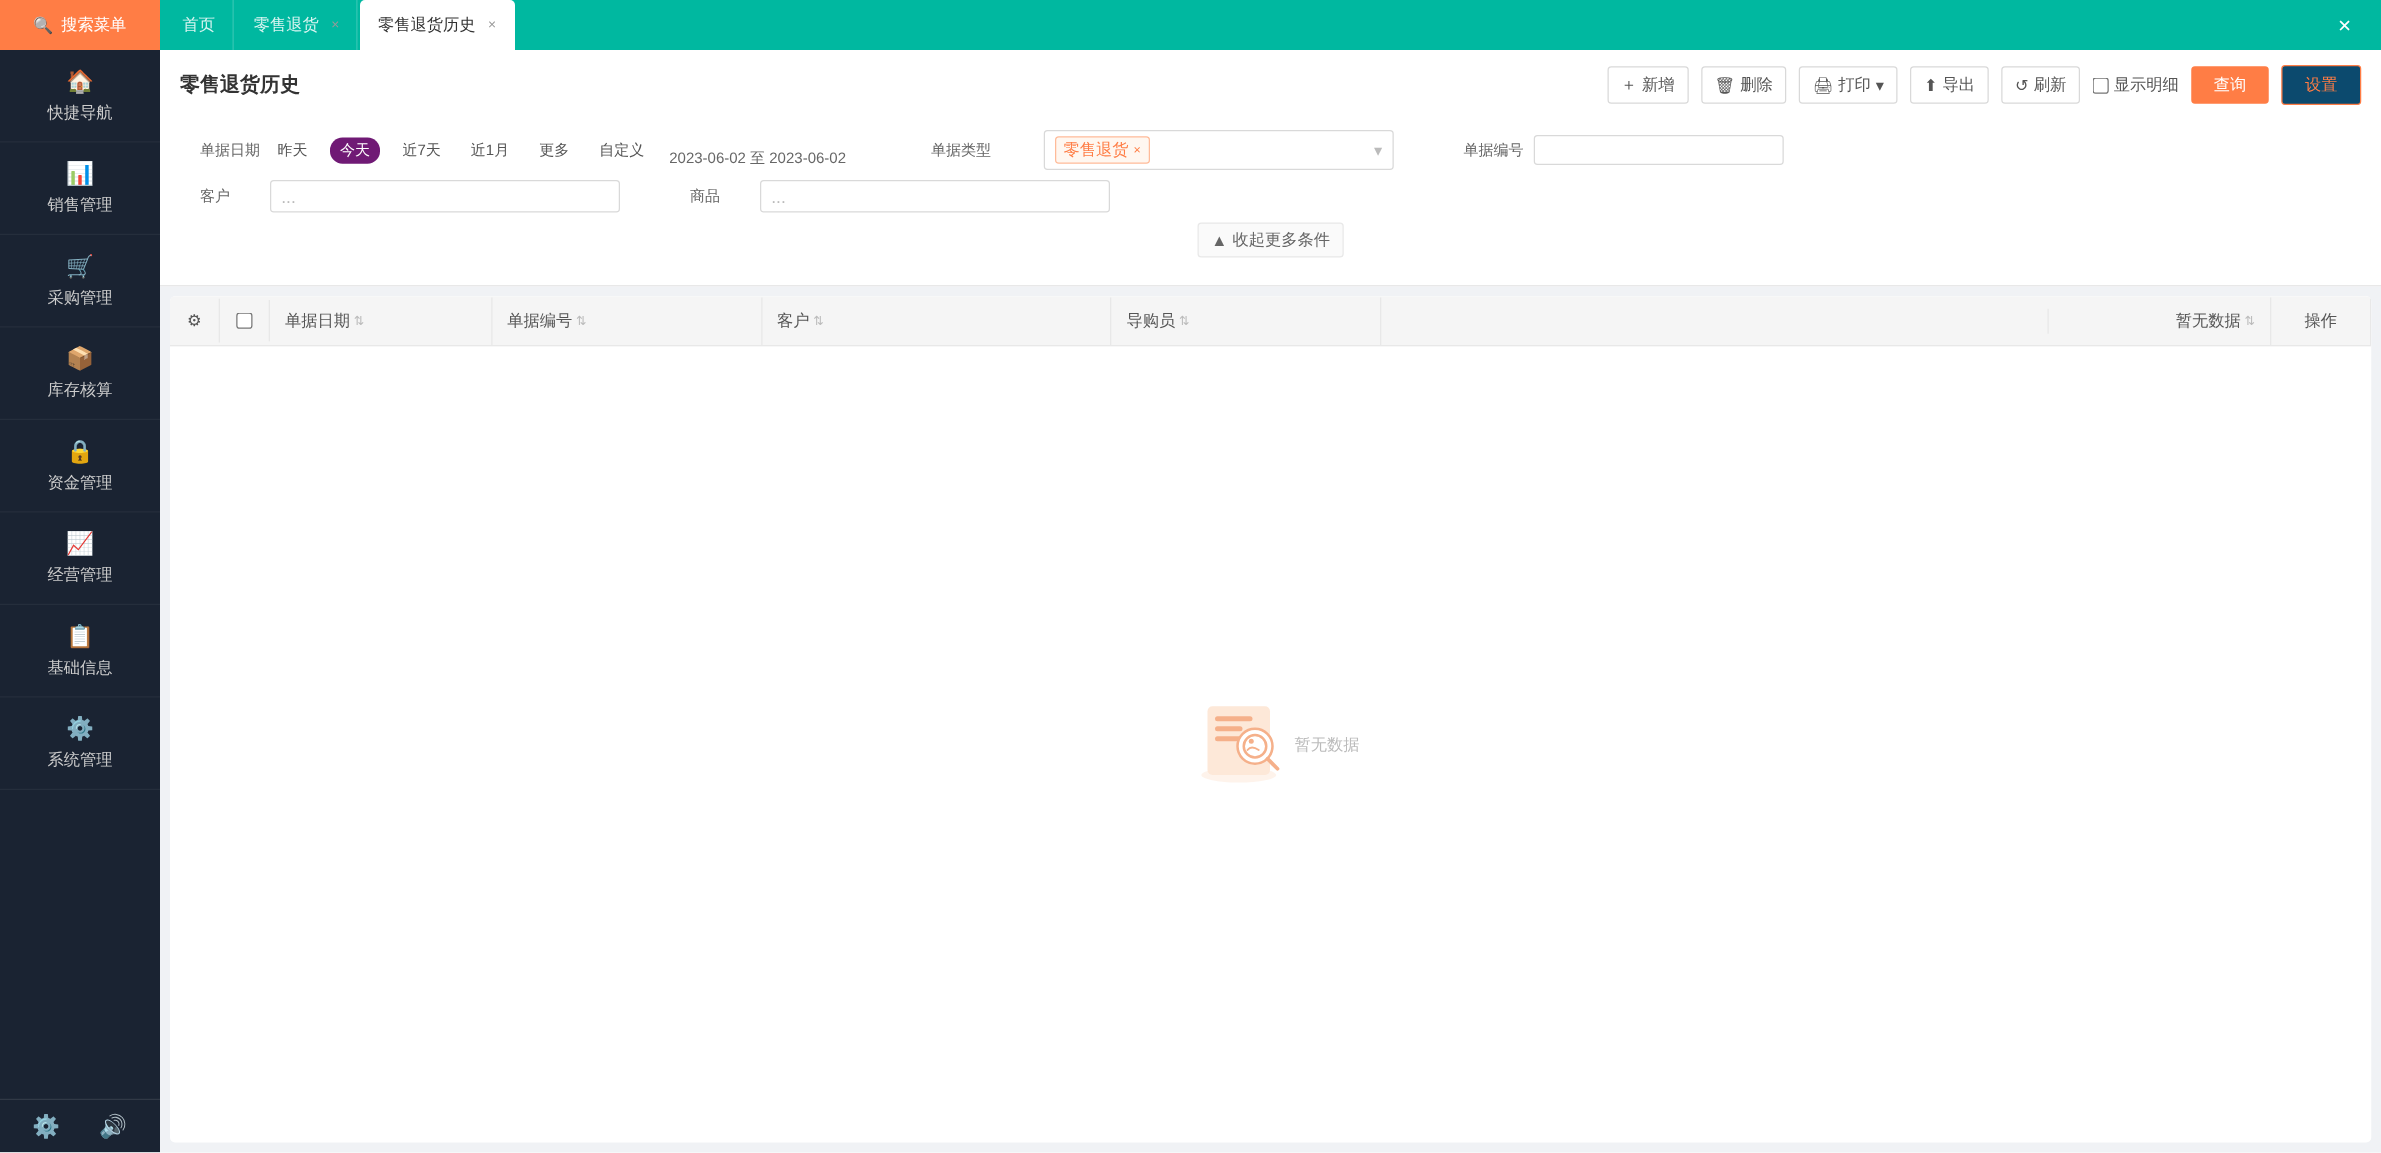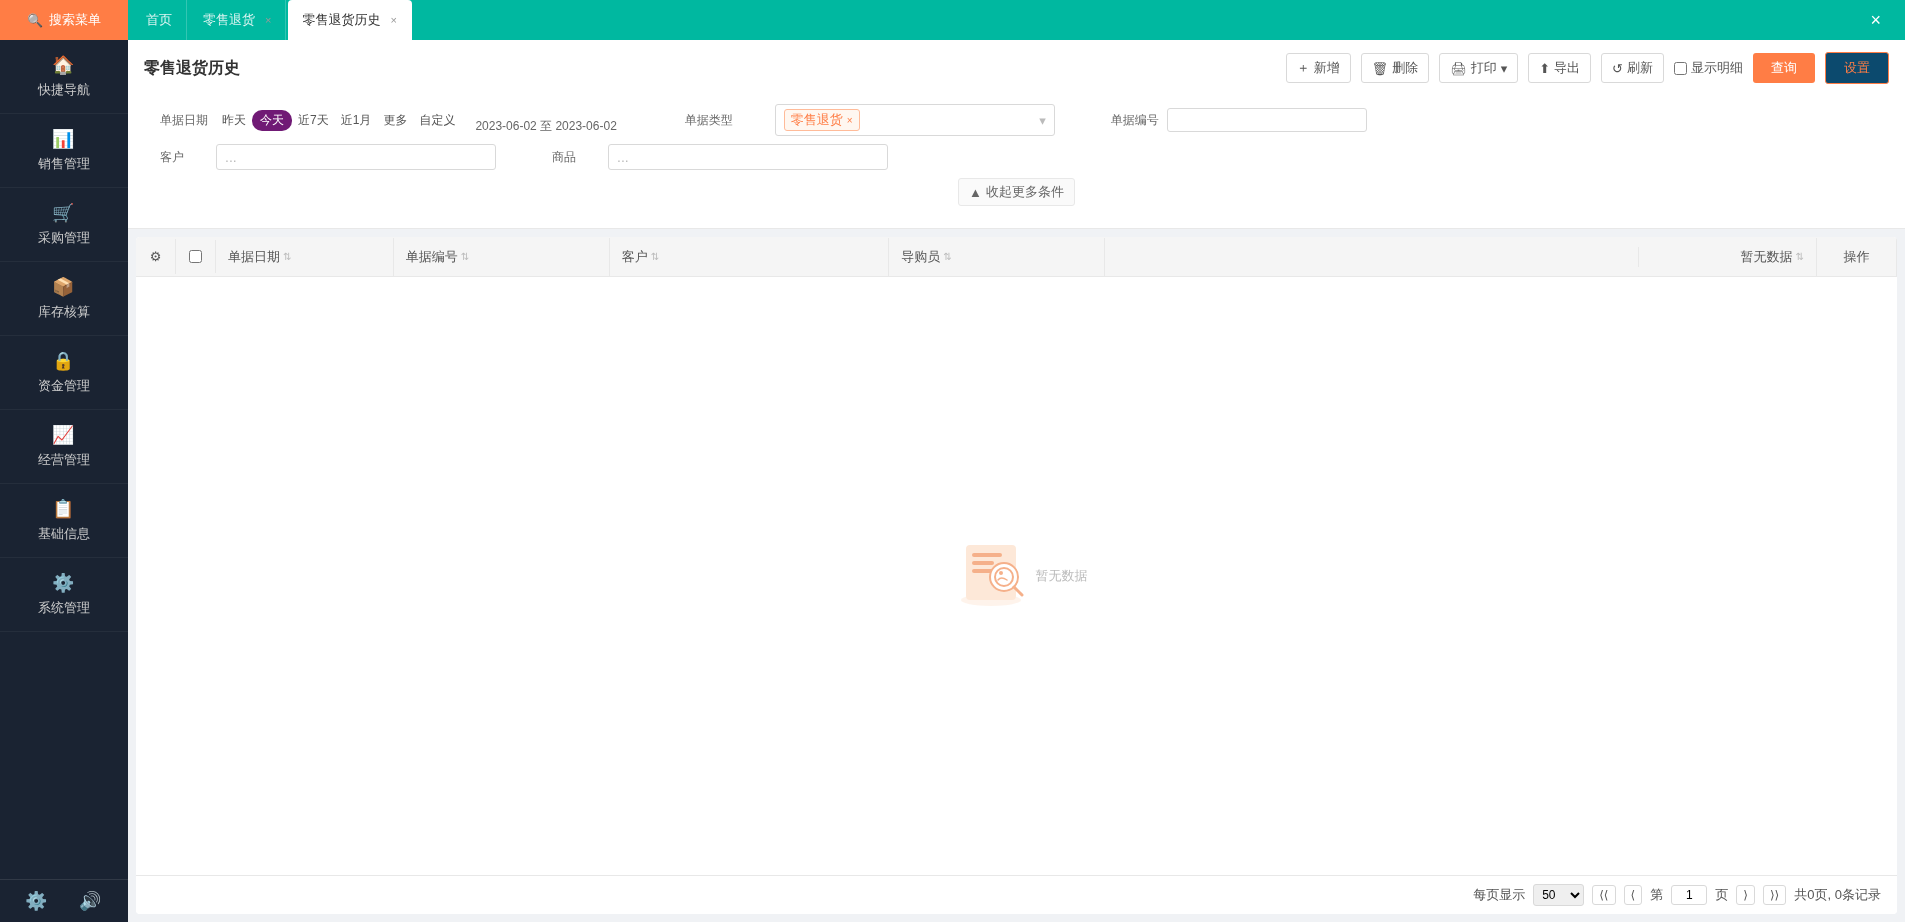--- a/index.html
+++ b/index.html
@@ -194,21 +194,21 @@
       gap: 6px;
     }
     .filter-label {
       color: #666;
       white-space: nowrap;
       font-size: 12px;
       min-width: 50px;
     }
     .date-shortcuts {
       display: flex;
-      gap: 0;
+      gap: 12px;
       align-items: center;
     }
     .date-shortcut {
       padding: 2px 6px;
       font-size: 12px;
       color: #555;
       cursor: pointer;
       border-radius: 2px;
     }
     .date-shortcut.active {
@@ -577,32 +577,16 @@
           <rect x="26" y="44" width="26" height="4" rx="2" fill="#f5b08a"></rect>
           <circle cx="58" cy="52" r="14" fill="#fff" stroke="#f5b08a" stroke-width="2"></circle>
           <circle cx="58" cy="52" r="9" fill="none" stroke="#f5b08a" stroke-width="2"></circle>
           <line x1="68" y1="62" x2="76" y2="70" stroke="#f5b08a" stroke-width="3" stroke-linecap="round"></line>
           <circle cx="55" cy="48" r="2" fill="#f5b08a"></circle>
           <path d="M52 55 q3-4 9 0" fill="none" stroke="#f5b08a" stroke-width="1.5" stroke-linecap="round"></path>
         </svg>
         <span>暂无数据</span>
       </div>
 
-      <div class="pagination-bar">
-        <span>每页显示</span>
-        <select class="page-size-select">
-          <option value="20">20</option>
-          <option value="50" selected="">50</option>
-          <option value="100">100</option>
-        </select>
-        <button class="page-nav-btn">⟨⟨</button>
-        <button class="page-nav-btn">⟨</button>
-        <span>第</span>
-        <input class="page-input" type="text" value="1" style="">
-        <span>页</span>
-        <button class="page-nav-btn">⟩</button>
-        <button class="page-nav-btn">⟩⟩</button>
-        <span>共0页, 0条记录</span>
-      </div>
     </div>
 
   </div>
 </div>
 
 </body></html>

